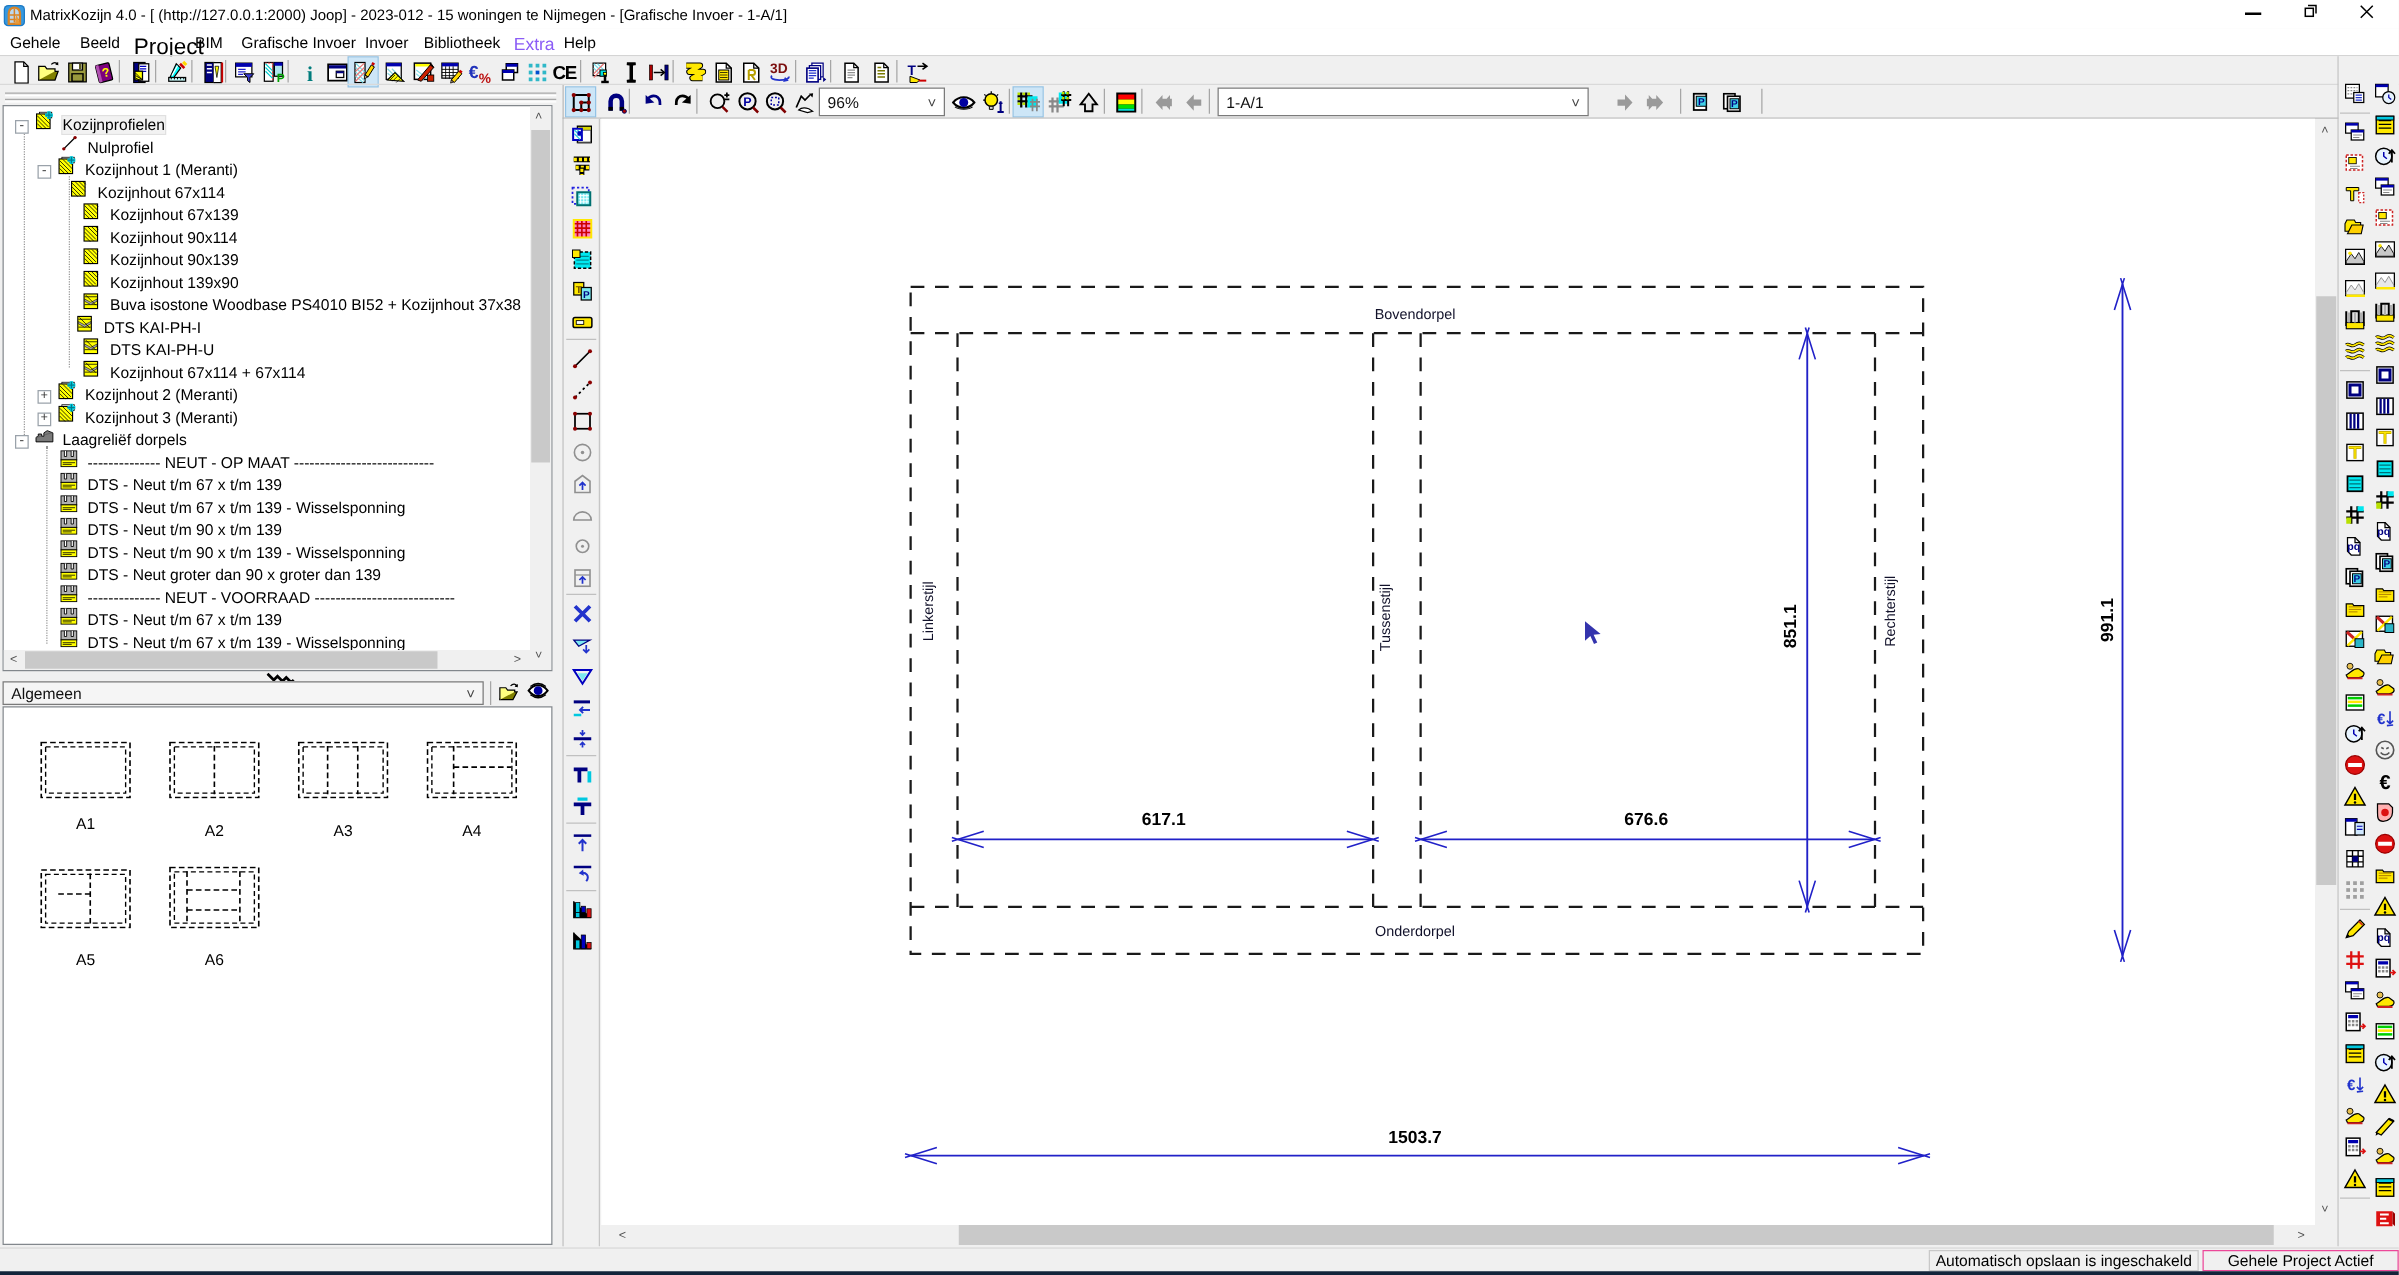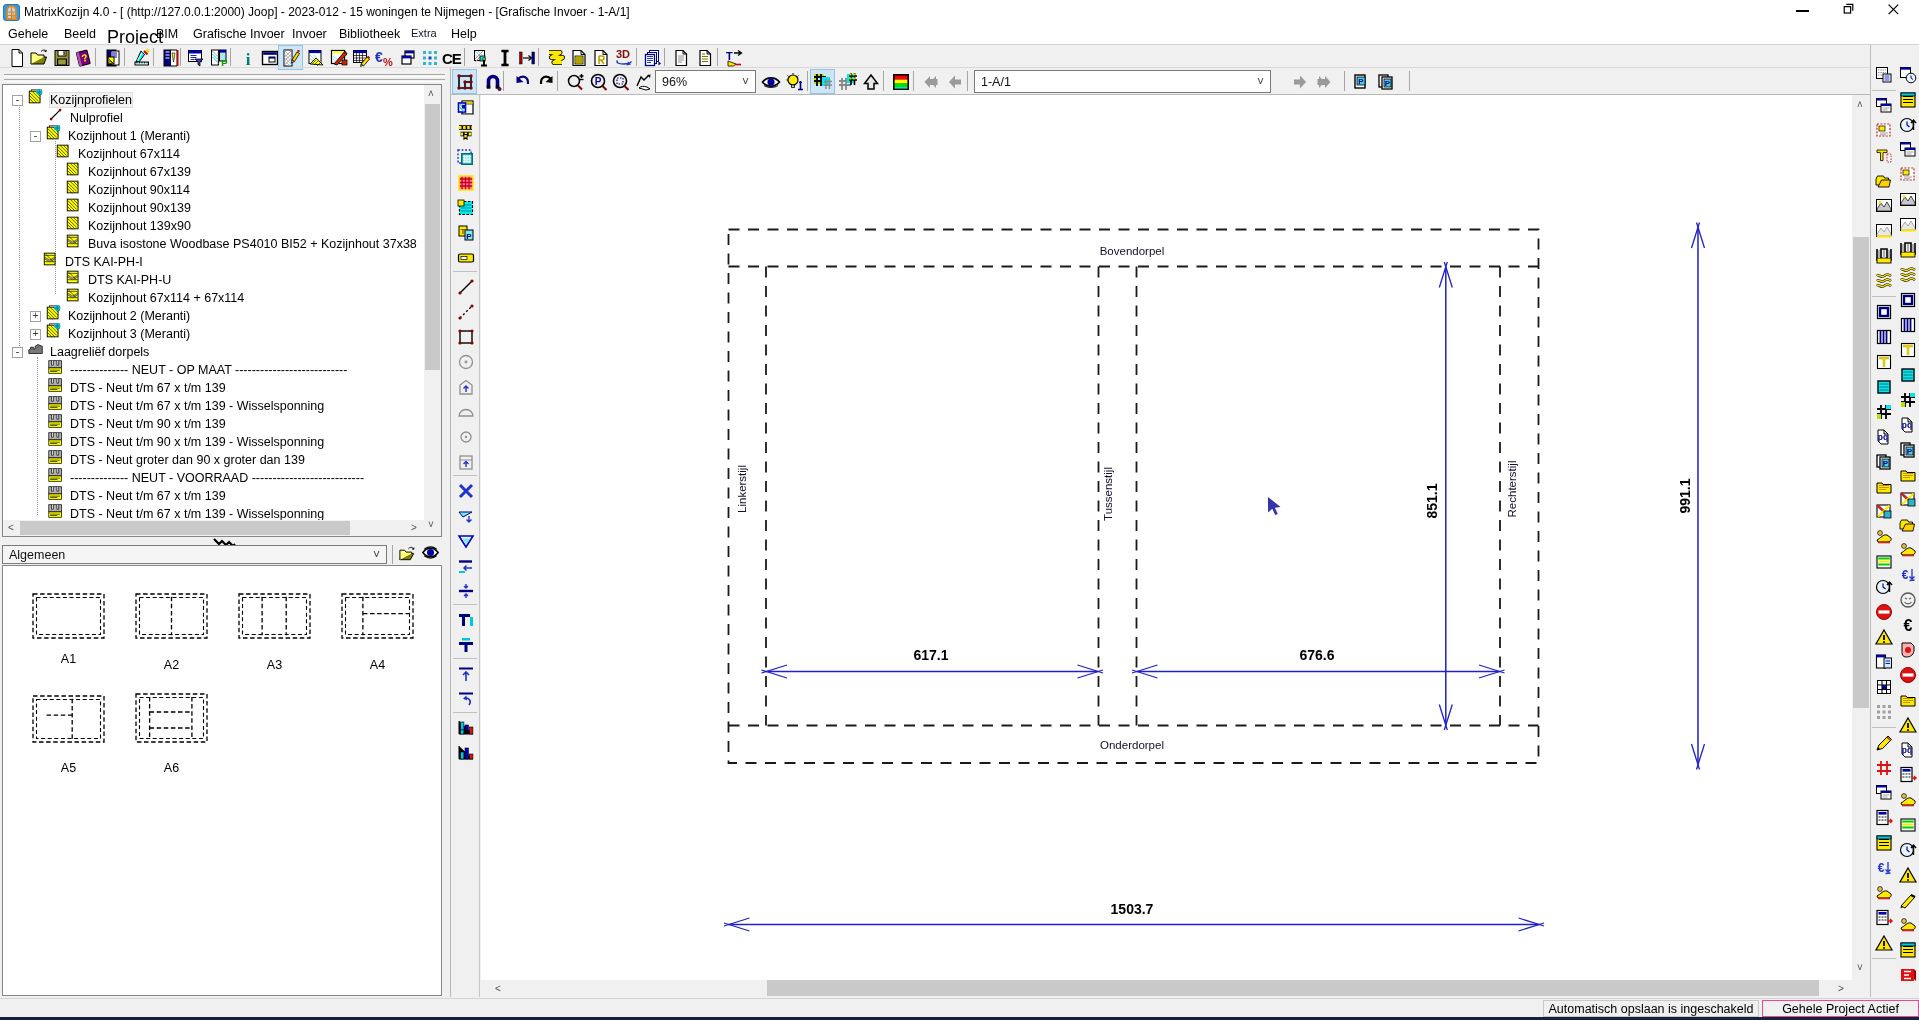--- a/index.html
+++ b/index.html
@@ -46,21 +46,21 @@
     </svg>
   </div>
 <div class="ab" style="left:0;top:23px;width:1919px;height:21px;background:#fff"></div>
 <div class="ab" style="left:8px;top:27px;font-size:12.5px;color:#000">Gehele</div>
 <div class="ab" style="left:64px;top:27px;font-size:12.5px;color:#000">Beeld</div>
 <div class="ab" style="left:107px;top:27px;font-size:18px;color:#000">Project</div>
 <div class="ab" style="left:156px;top:27px;font-size:12.5px;color:#000">BIM</div>
 <div class="ab" style="left:193px;top:27px;font-size:12.5px;color:#000">Grafische Invoer</div>
 <div class="ab" style="left:292px;top:27px;font-size:12.5px;color:#000">Invoer</div>
 <div class="ab" style="left:339px;top:27px;font-size:12.5px;color:#000">Bibliotheek</div>
-<div class="ab" style="left:411px;top:27px;font-size:11px;color:#0f172a">Extra</div>
+<div class="ab" style="left:411px;top:27px;font-size:14px;color:#8b5cf6">Extra</div>
 <div class="ab" style="left:451px;top:27px;font-size:12.5px;color:#000">Help</div>
 <div class="hline" style="left:0;top:44px;width:1919px;background:#d4d4d4"></div>
 <div class="ab" style="left:0;top:45px;width:1919px;height:23px;background:#f0f0f0"></div>
 <div class="ic" style="left:5px;top:46px">
     <svg width="20" height="20" viewBox="0 0 20 20" xmlns="http://www.w3.org/2000/svg">
       <path d="M5 1.5h7l3.5 3.5v13.5H5z" fill="#fff" stroke="#000"></path>
       <path d="M12 1.5v3.5h3.5" fill="none" stroke="#000"></path>
     </svg>
   </div>
 <div class="ic" style="left:27px;top:46px">
@@ -534,21 +534,21 @@
 <div class="treerow" style="padding-left:45px"><span style="display:inline-block;width:17px"></span><svg width="18" height="20" viewBox="0 0 20 20" xmlns="http://www.w3.org/2000/svg">
         <rect x="2.5" y="3.5" width="12" height="13" fill="#ffff00" stroke="#000"></rect>
         <path d="M3 5l10 10M3 8.5l8 8M3 12l5 5M6 4l8.5 8.5M9.5 4l5 5M13 4l2 2" stroke="#000" stroke-width=".7"></path>
       </svg>Kozijnhout 139x90</div>
 <div class="treerow" style="padding-left:45px"><span style="display:inline-block;width:17px"></span><svg width="18" height="20" viewBox="0 0 20 20" xmlns="http://www.w3.org/2000/svg">
         <rect x="2.5" y="3.5" width="12" height="13" fill="#ffff00" stroke="#000"></rect>
         <path d="M3 6l11 0M3 13h11" stroke="#000" stroke-width=".7"></path>
         <path d="M3 8l5.5 3L14 8v2l-5.5 3L3 10z" fill="#aaa" stroke="#000" stroke-width=".5"></path>
         <path d="M4 4.5l9 9" stroke="#000" stroke-width=".7"></path>
       </svg>Buva isostone Woodbase PS4010 BI52 + Kozijnhout 37x38</div>
-<div class="treerow" style="padding-left:22px"><span style="display:inline-block;width:17px"></span><svg width="18" height="20" viewBox="0 0 20 20" xmlns="http://www.w3.org/2000/svg">
+<div class="treerow" style="padding-left:40px"><span style="display:inline-block;width:17px"></span><svg width="18" height="20" viewBox="0 0 20 20" xmlns="http://www.w3.org/2000/svg">
         <rect x="2.5" y="3.5" width="12" height="13" fill="#ffff00" stroke="#000"></rect>
         <path d="M3 6l11 0M3 13h11" stroke="#000" stroke-width=".7"></path>
         <path d="M3 8l5.5 3L14 8v2l-5.5 3L3 10z" fill="#aaa" stroke="#000" stroke-width=".5"></path>
         <path d="M4 4.5l9 9" stroke="#000" stroke-width=".7"></path>
       </svg>DTS KAI-PH-I</div>
 <div class="treerow" style="padding-left:45px"><span style="display:inline-block;width:17px"></span><svg width="18" height="20" viewBox="0 0 20 20" xmlns="http://www.w3.org/2000/svg">
         <rect x="2.5" y="3.5" width="12" height="13" fill="#ffff00" stroke="#000"></rect>
         <path d="M3 6l11 0M3 13h11" stroke="#000" stroke-width=".7"></path>
         <path d="M3 8l5.5 3L14 8v2l-5.5 3L3 10z" fill="#aaa" stroke="#000" stroke-width=".5"></path>
         <path d="M4 4.5l9 9" stroke="#000" stroke-width=".7"></path>

